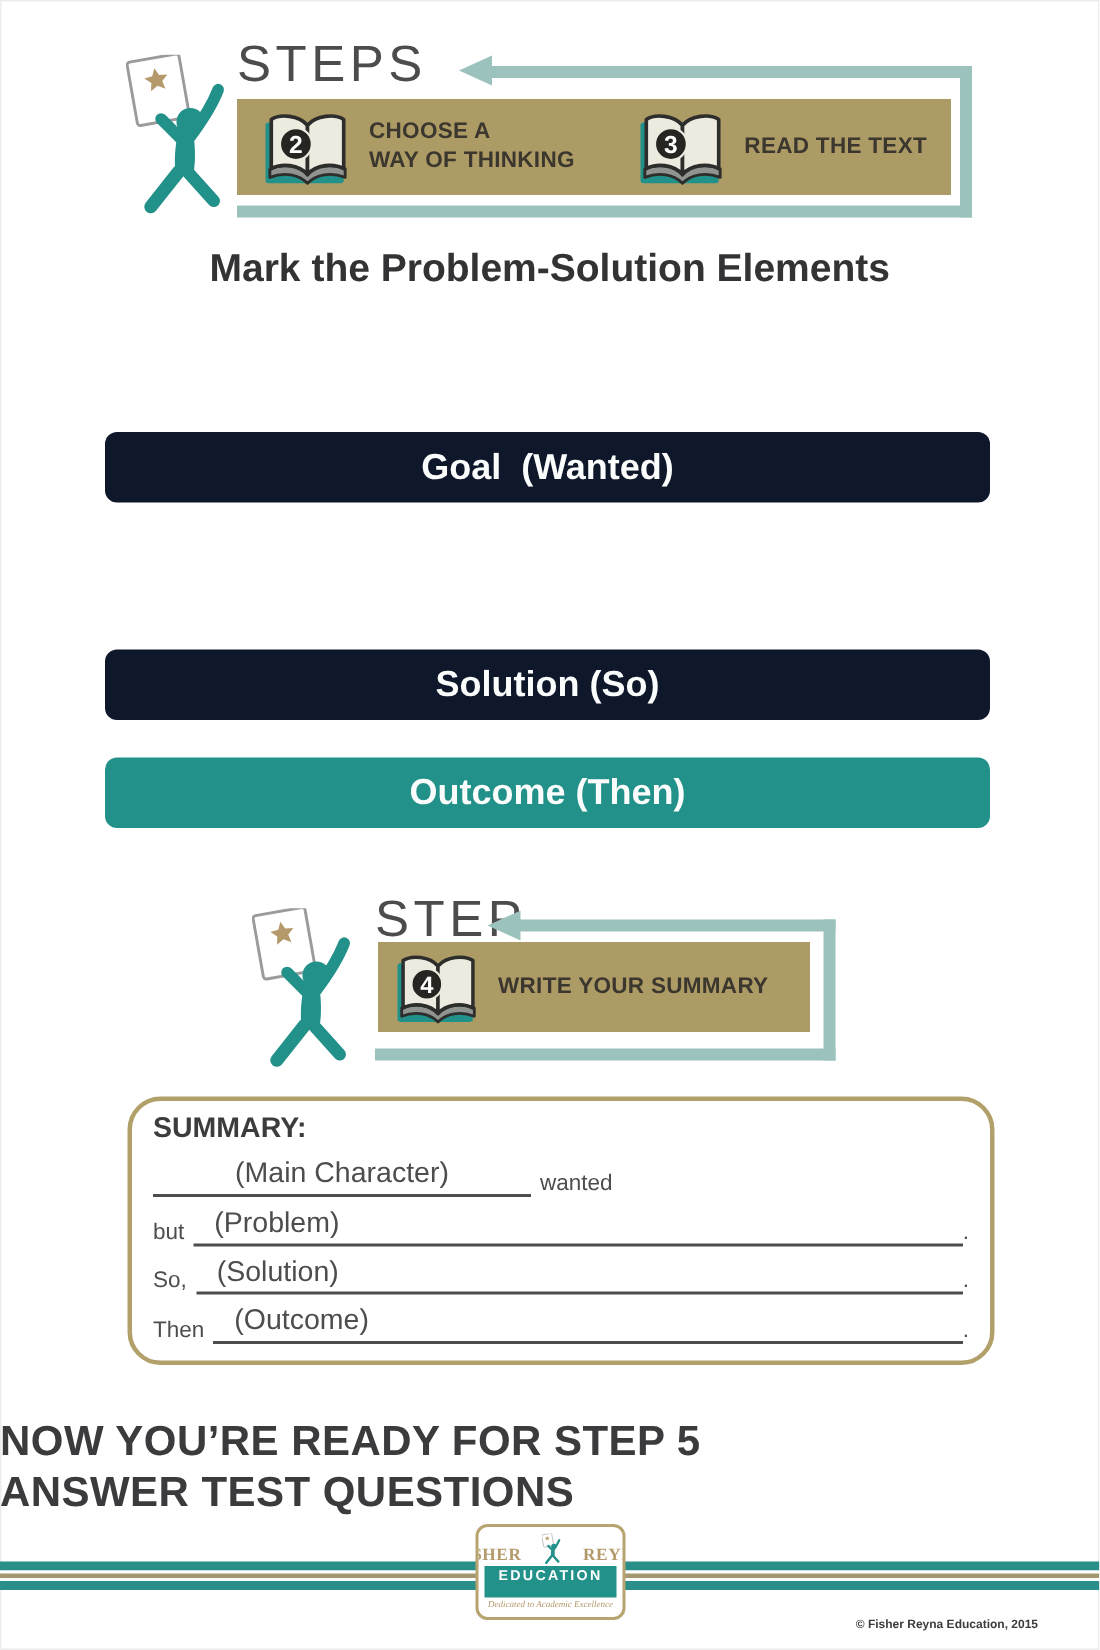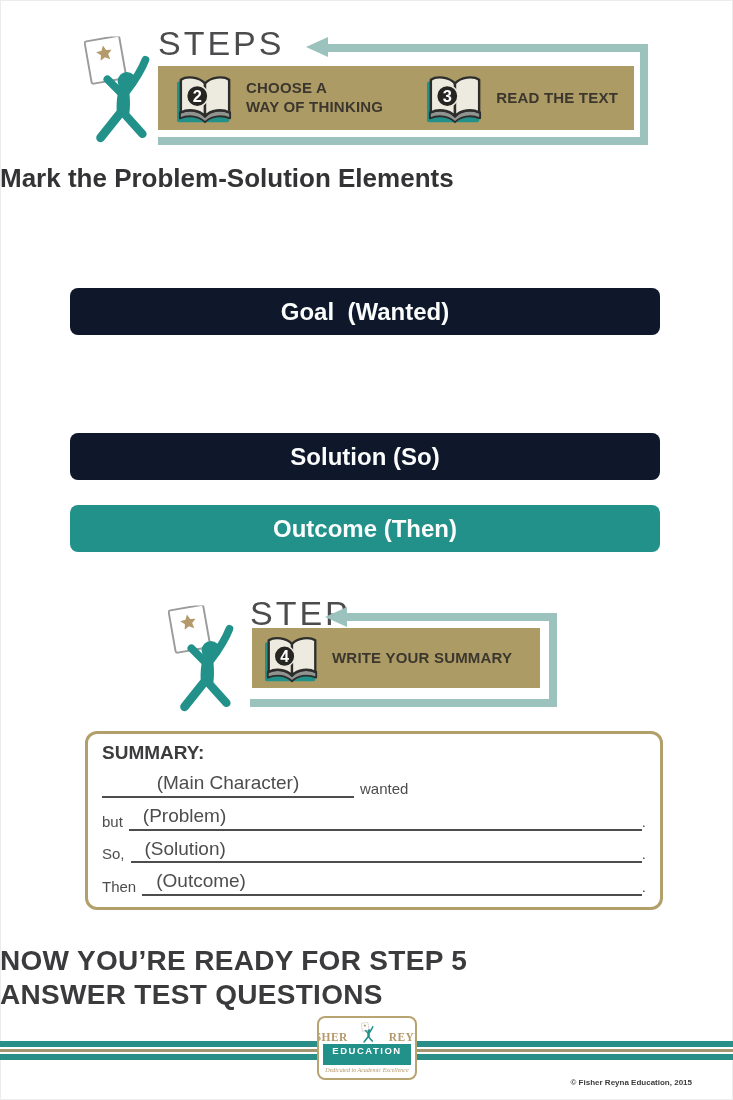--- a/index.html
+++ b/index.html
@@ -16,29 +16,29 @@
   .arrow-seg{background:#9cc2bd;position:absolute;}
   .arrow-head{position:absolute;width:0;height:0;border-top:10px solid transparent;
               border-bottom:10px solid transparent;border-right:22px solid #9cc2bd;}
 
   .step-banner{position:absolute;display:flex;align-items:center;background:#ad9b66;}
   .step-item{display:flex;align-items:center;}
   .step-label{color:#3c372e;font-weight:700;font-size:15px;line-height:1.25;letter-spacing:.2px;margin-left:10px;}
   .book-svg{display:block;}
 
   
-  .main-heading{position:absolute;left:0;width:733px;text-align:left;
+  .main-heading{position:absolute;left:0;width:733px;text-align:center;
                 font-size:26px;font-weight:700;color:#333335;}
   .bar{position:absolute;left:70px;width:590px;height:47px;border-radius:8px;
        display:flex;align-items:center;justify-content:center;
        color:#fbfdfc;font-size:24px;font-weight:700;white-space:pre;}
 
   
   .summary-box{position:absolute;left:85px;top:731px;width:578px;height:179px;
-               border:3px solid #b2a06b;border-radius:12px;box-sizing:border-box;
+               border:3px solid #b2a06b;border-radius:22px;box-sizing:border-box;
                padding:8px 14px 0 14px;color:#4d4d4f;}
   .summary-title{font-size:19px;font-weight:700;color:#3c3c3e;line-height:1.2;}
   .srow{display:flex;align-items:flex-end;margin-top:8px;}
   .sline{border-bottom:2px solid #4d4d4f;font-size:19px;line-height:1.1;padding-bottom:2px;}
   .sline.first{width:252px;text-align:center;}
   .sline.second{flex:1;text-align:center;margin-right:16px;}
   .sline.full{flex:1;padding-left:14px;text-align:left;}
   .sword{font-size:15px;padding:0 8px 1px 6px;white-space:nowrap;}
   .sprefix{font-size:15px;padding:0 6px 1px 0;white-space:nowrap;}
   .sdot{font-size:15px;padding-bottom:1px;}

